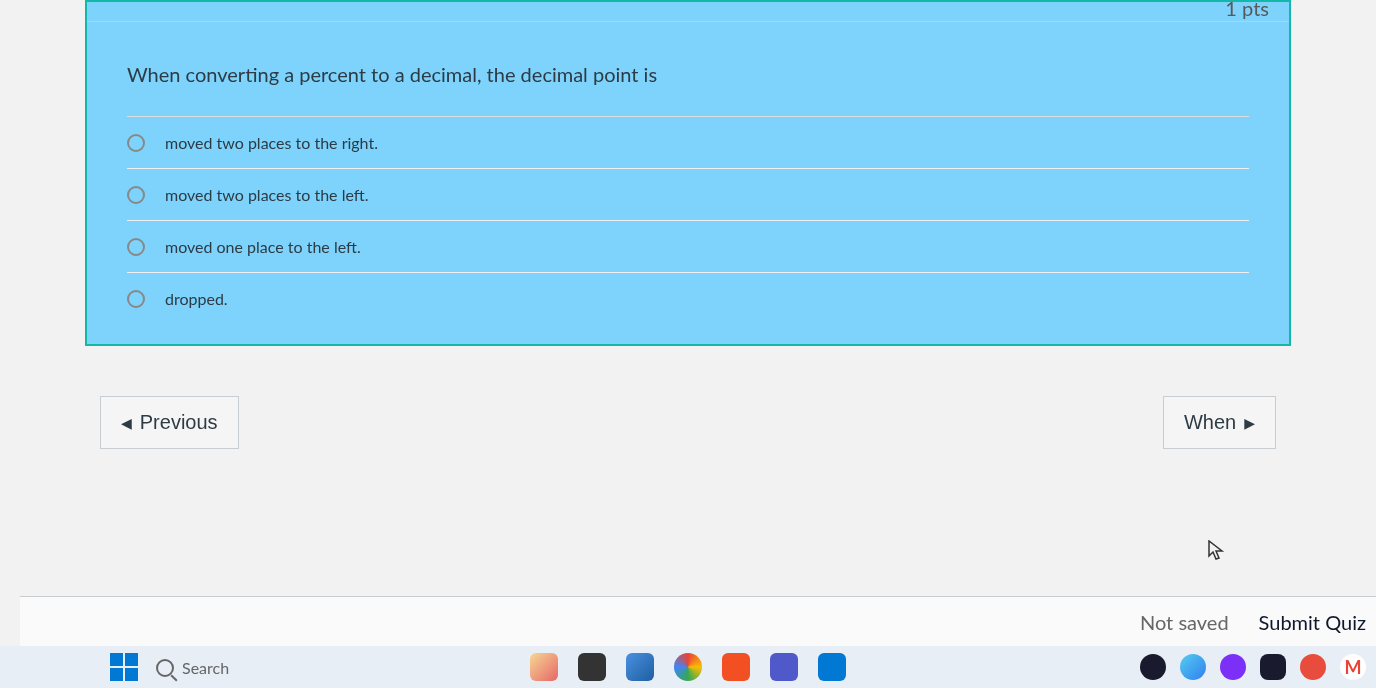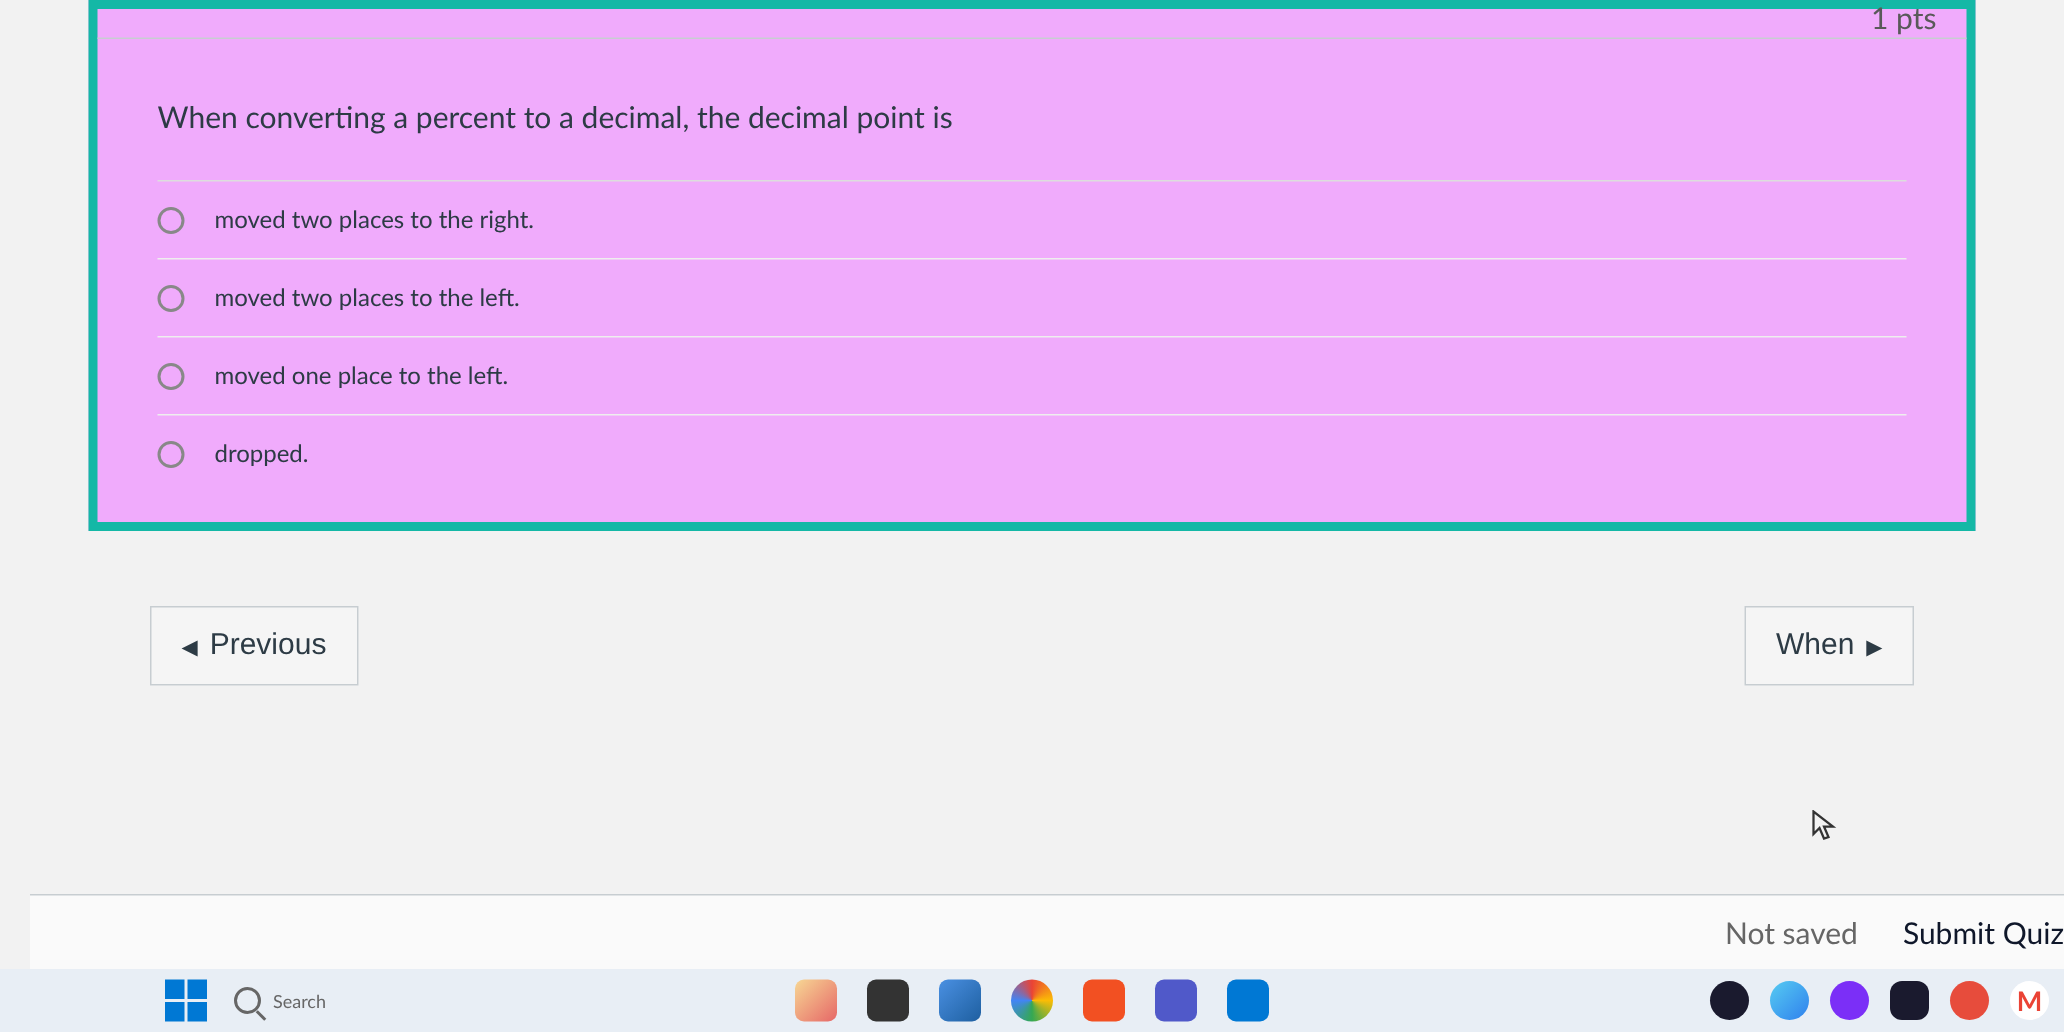--- a/index.html
+++ b/index.html
@@ -9,23 +9,23 @@
     }
     body {
       font-family: 'Lato', 'Helvetica Neue', Arial, sans-serif;
       background: #f2f2f2;
       width: 1376px;
       height: 688px;
       overflow: hidden;
       position: relative;
     }
     .quiz-container {
-      margin: 0 59px;
-      background: #f0abfc;
-      border: 6px solid #14b8a6;
+      margin: 0 85px;
+      background: #7dd3fc;
+      border: 2px solid #14b8a6;
       position: relative;
     }
     .header-bar {
       height: 20px;
       border-bottom: 1px solid #c7cdd1;
       position: relative;
     }
     .points {
       position: absolute;
       right: 20px;
@@ -96,20 +96,21 @@
     .footer-bar {
       position: absolute;
       bottom: 42px;
       left: 20px;
       right: 0;
       height: 50px;
       border-top: 1px solid #c7cdd1;
       display: flex;
       justify-content: flex-end;
       align-items: center;
+      padding-right: 10px;
       gap: 30px;
       background: #fafafa;
     }
     .not-saved {
       font-size: 20px;
       color: #666;
     }
     .submit-quiz {
       font-size: 20px;
       color: #0f172a;
@@ -132,24 +133,24 @@
       display: grid;
       grid-template-columns: 1fr 1fr;
       grid-template-rows: 1fr 1fr;
       gap: 2px;
     }
     .start-icon div {
       background: #0078d4;
     }
     .search-box {
       display: flex;
-      align-items: center;
+      align-items: flex-end;
       gap: 8px;
       color: #666;
-      font-size: 12px;
+      font-size: 16px;
     }
     .search-icon-circle {
       width: 18px;
       height: 18px;
       border: 2px solid #666;
       border-radius: 50%;
       position: relative;
     }
     .search-icon-circle::after {
       content: '';

